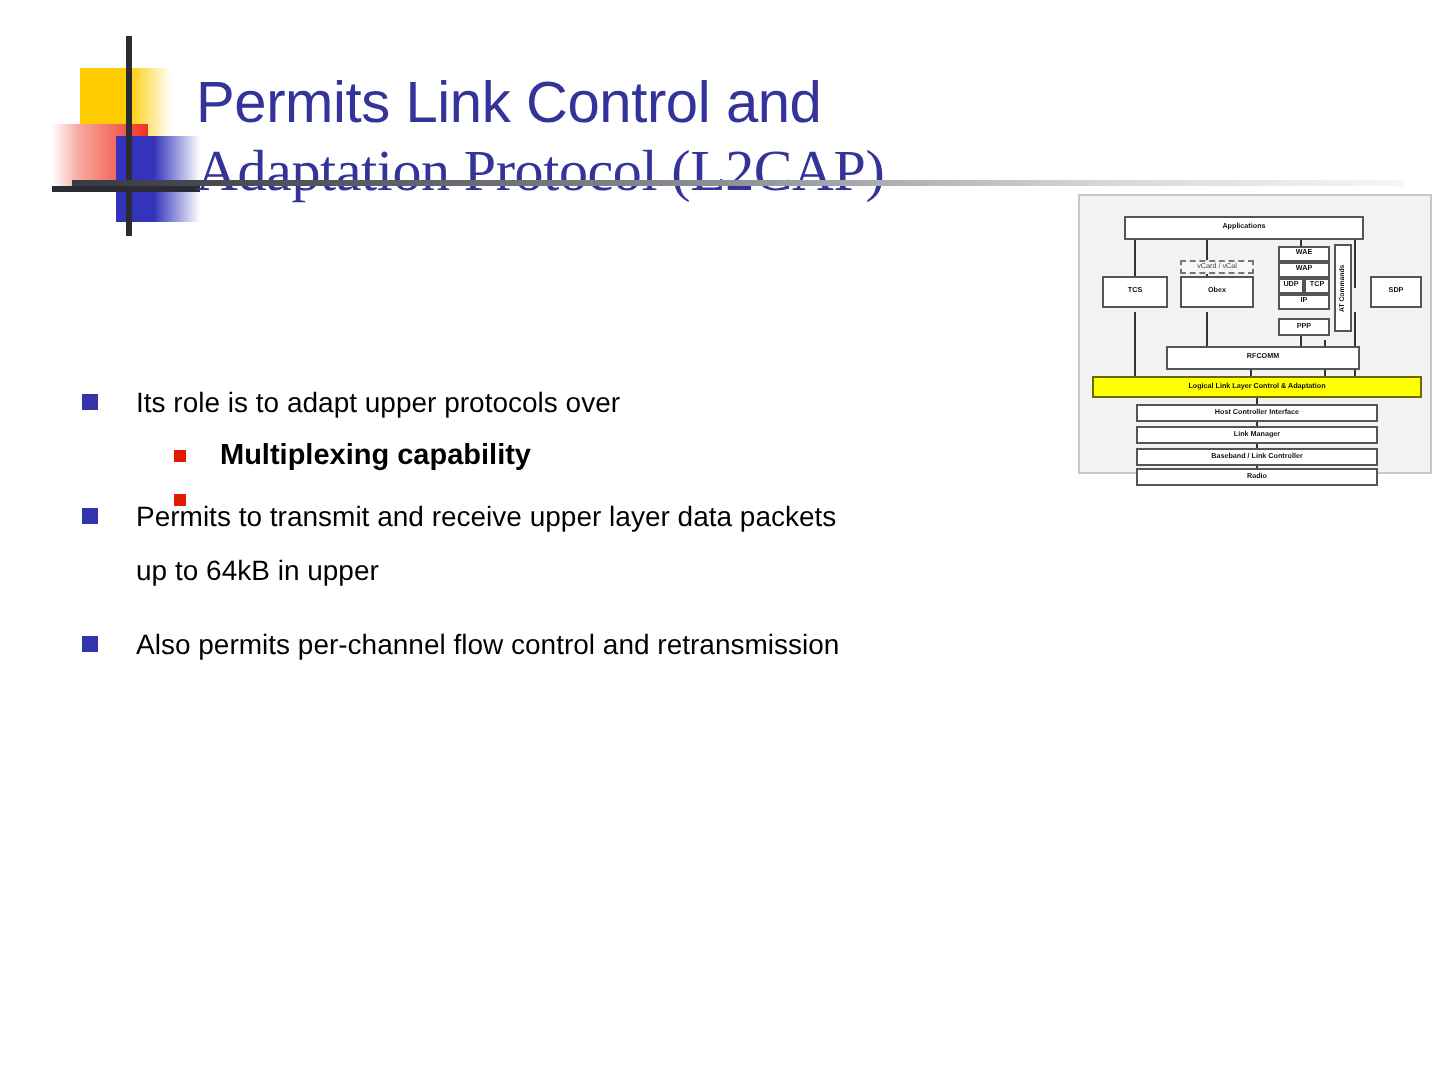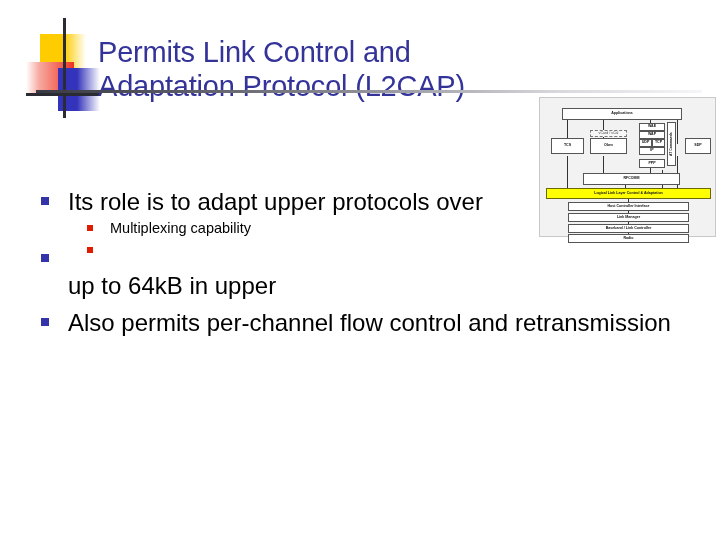--- a/index.html
+++ b/index.html
@@ -70,21 +70,21 @@
     position: absolute;
     left: 98px;
     top: 16px;
     width: 600px;
     color: #333399;
     font-size: 29px;
     line-height: 34px;
     font-weight: normal;
     letter-spacing: -0.2px;
   }
-  .slide-title .line2 { display: block; }
+  .slide-title .line2 { display: block; font-family: Liberation Serif, serif; }
 
   .title-rule {
     position: absolute;
     left: 36px;
     top: 90px;
     width: 666px;
     height: 3px;
     background: linear-gradient(to right, #3a3a44 0%, #54545e 18%, #8d8d96 48%, #d7d7dc 78%, #f6f6f8 100%);
   }
 
@@ -92,21 +92,21 @@
   .bullets {
     position: absolute;
     left: 36px;
     top: 188px;
     width: 650px;
   }
   .b1 {
     position: relative;
     padding-left: 32px;
     color: #000000;
-    font-size: 24px;
+    font-size: 14px;
     line-height: 27px;
     margin-bottom: 2px;
   }
   .b1 .marker {
     position: absolute;
     left: 5px;
     top: 9px;
     width: 8px;
     height: 8px;
     background: #3333AA;
@@ -123,20 +123,21 @@
     left: 5px;
     top: 8px;
     width: 6px;
     height: 6px;
     background: #E01B00;
   }
   .sublist {
     margin-left: 46px;
     margin-top: 2px;
     margin-bottom: 6px;
+    font-weight: bold;
   }
   .b1.spaced { margin-top: 10px; }
 
   
   .stack-figure {
     position: absolute;
     left: 539px;
     top: 97px;
     width: 177px;
     height: 140px;
@@ -209,21 +210,21 @@
       <span class="marker"></span>
       <span>Multiplexing capability</span>
     </div>
     <div class="b2">
       <span class="marker"></span>
     </div>
   </div>
 
   <div class="b1">
     <span class="marker"></span>
-    <br>
+    <span>Permits to transmit and receive upper layer data packets</span><br>
     <span>up to 64kB in upper</span>
   </div>
 
   <div class="b1 spaced">
     <span class="marker"></span>
     <span>Also permits per-channel flow control and retransmission</span>
   </div>
 
 </div>
 

